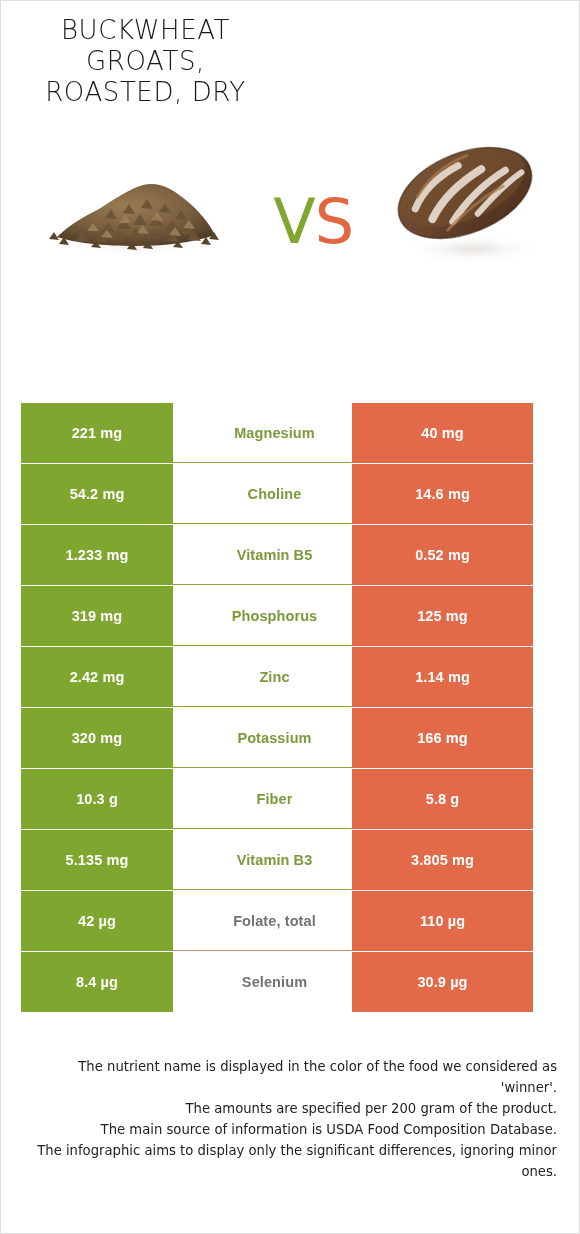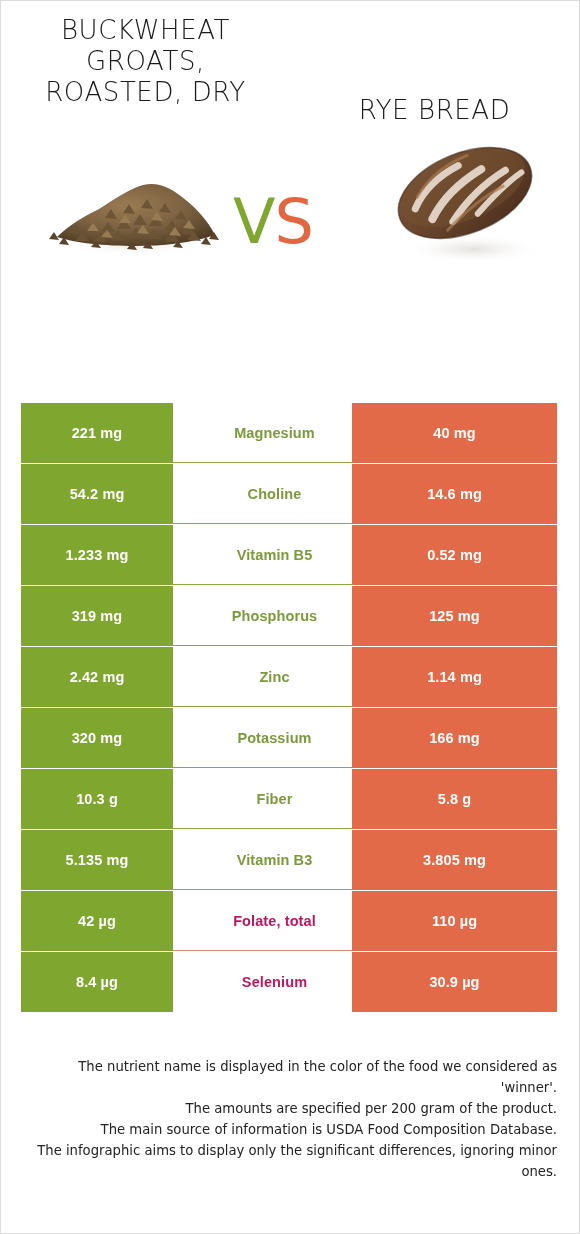--- a/index.html
+++ b/index.html
@@ -54,21 +54,21 @@
     top: 0;
   }
   .img-left  { left: 42px;  width: 185px; height: 190px; }
   .img-right { left: 372px; width: 185px; height: 190px; }
 
   .vs {
     position: absolute;
     left: 232px;
     top: 78px;
     width: 120px;
-    text-align: left;
+    text-align: right;
     font-family: "DejaVu Sans", sans-serif;
     font-size: 62px;
     font-weight: 400;
     line-height: 62px;
     letter-spacing: -1px;
   }
   .vs .v { color: #7FA62E; }
   .vs .s { color: #E2663F; }
 
   
@@ -99,25 +99,25 @@
   .cell-mid {
     width: 179px;
     background: #ffffff;
     border-bottom: 1px solid #8aa840;
     font-weight: 700;
     color: #7B9A3B;
     padding-left: 24px;
   }
   .cell-mid.rye {
     border-bottom-color: #d08a72;
-    color: #be185d;
+    color: #737373;
   }
   .row:last-child .cell-mid { border-bottom: none; }
   .cell-right {
-    width: 205px;
+    width: 181px;
     background: #E26A48;
     color: #ffffff;
   }
 
   
   .footer {
     position: absolute;
     left: 0;
     top: 1055px;
     width: 580px;
@@ -129,23 +129,20 @@
     color: #222222;
   }
   .footer p { margin: 0; }
 </style>
 </head>
 <body>
 
 <div class="header">
   <div class="title-col">
     <div class="food-title title-left">BUCKWHEAT GROATS, ROASTED, DRY</div>
-  </div>
-  <div class="title-col">
-    <div class="food-title title-right">RYE BREAD</div>
   </div>
 </div>
 
 <div class="visual-row">
 
   <div class="img-box img-left">
     <svg viewBox="0 0 185 190" width="185" height="190">
       <defs>
         <radialGradient id="grShadow" cx="50%" cy="50%" r="50%">
           <stop offset="0%" stop-color="#c9c3bb" stop-opacity="0.55"></stop>

